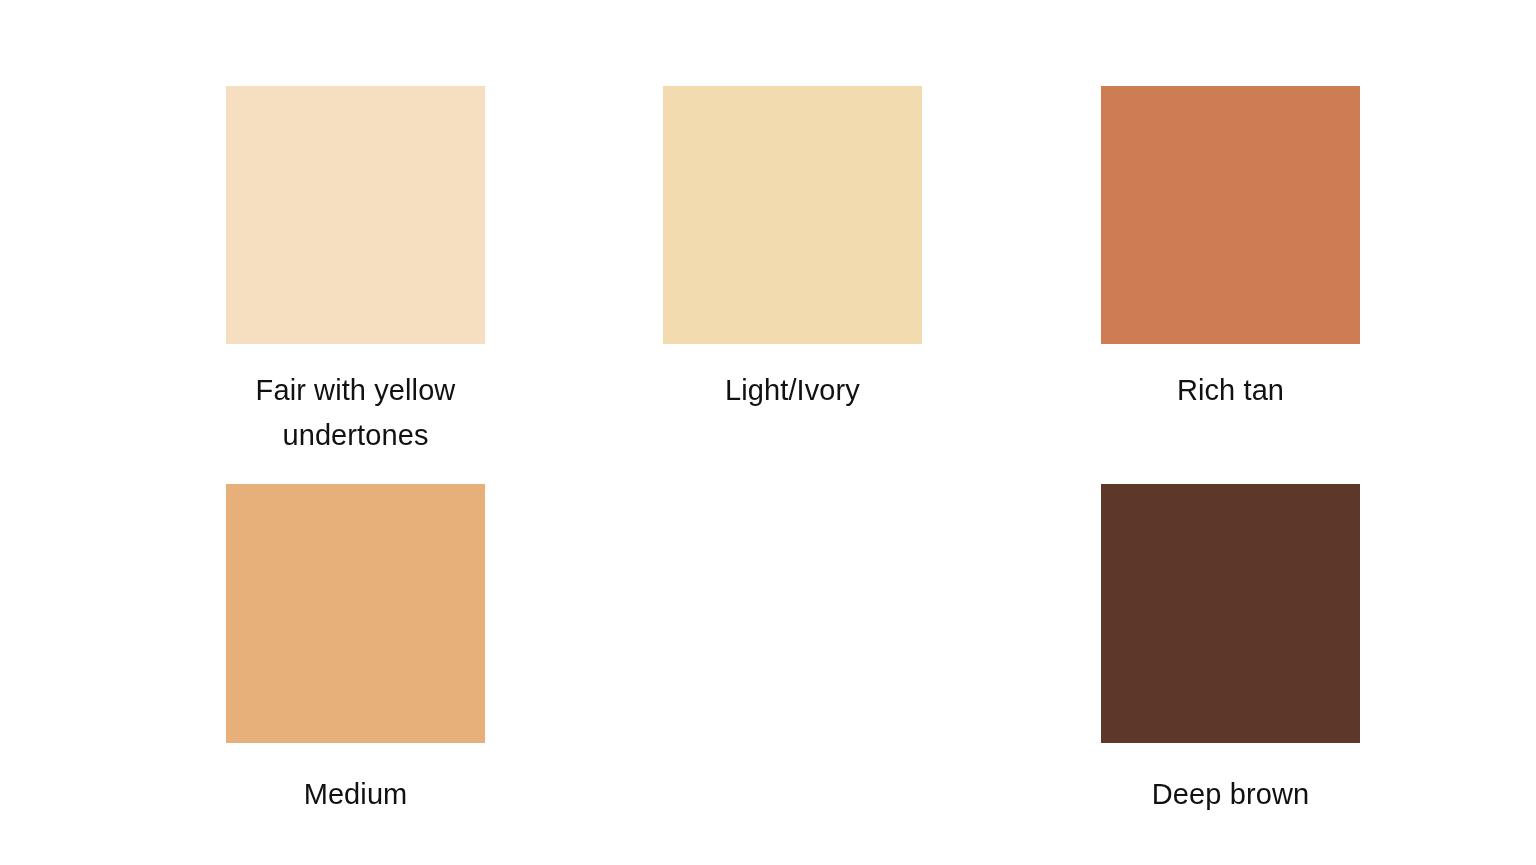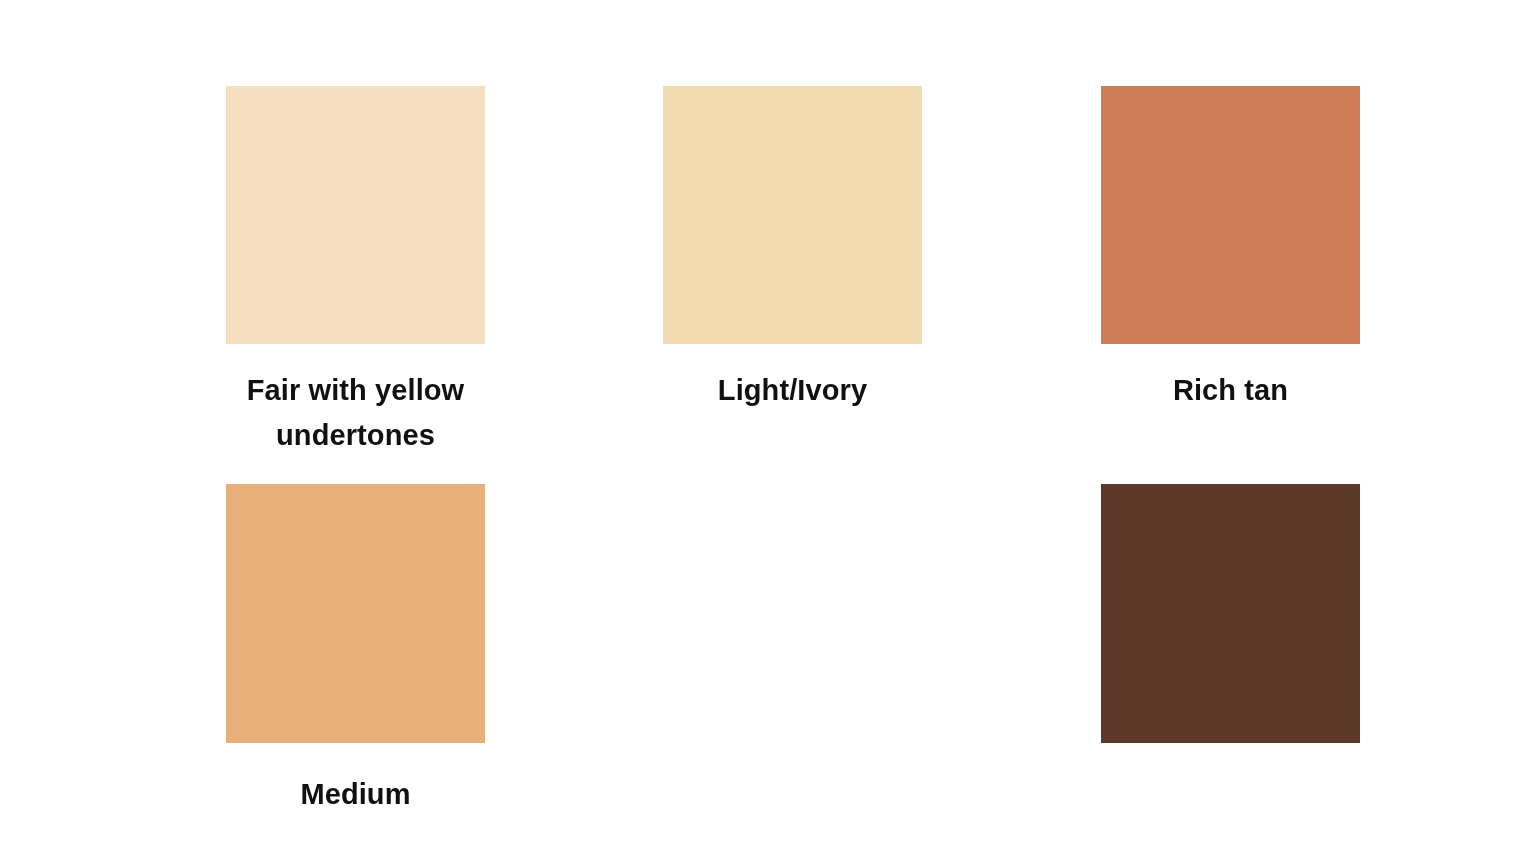--- a/index.html
+++ b/index.html
@@ -42,21 +42,21 @@
     position: absolute;
     left: 50%;
     transform: translateX(-50%);
     top: calc(100% + 24px);
     white-space: pre;
     text-align: center;
     color: #111111;
     font-size: 29px;
     line-height: 45px;
     letter-spacing: 0.1px;
-    font-weight: 700;
+    font-weight: 400;
     font-family: "Liberation Sans", "DejaVu Sans", sans-serif;
   }
 
   
   .c-r1c1 { grid-column: 2; grid-row: 2; }
   .c-r1c2 { grid-column: 4; grid-row: 2; }
   .c-r1c3 { grid-column: 6; grid-row: 2; }
   .c-r2c1 { grid-column: 2; grid-row: 4; }
   .c-r2c2 { grid-column: 4; grid-row: 4; }
   .c-r2c3 { grid-column: 6; grid-row: 4; }
@@ -87,15 +87,16 @@
   </div>
 
   <div class="cell c-r2c1">
     <div class="swatch" style="background-color: rgb(231, 175, 121);"></div>
     <div class="caption caption-row2" style="color: rgb(17, 17, 17);">Medium</div>
   </div>
 
 
   <div class="cell c-r2c3">
     <div class="swatch" style="background-color: rgb(93, 56, 41);"></div>
+    <div class="caption caption-row2" style="color: rgb(17, 17, 17);">Deep brown</div>
   </div>
 
 </div>
 
 </body></html>

